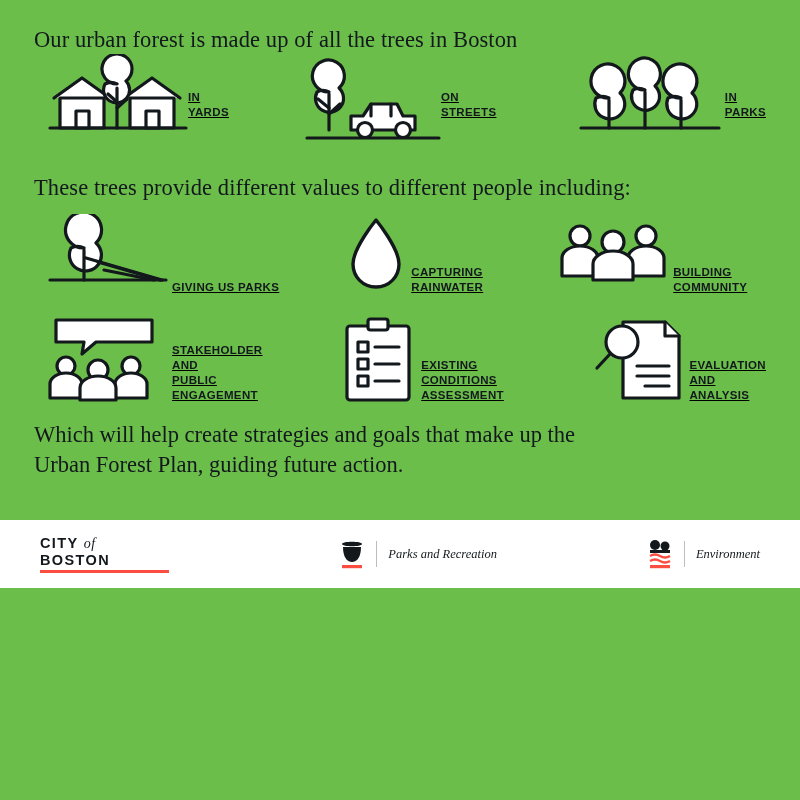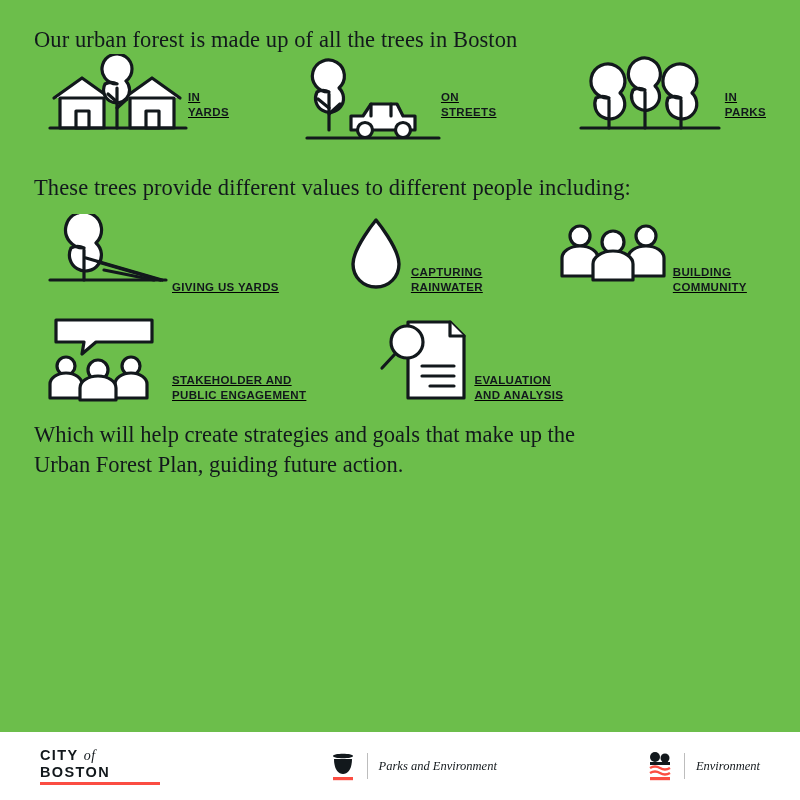--- a/index.html
+++ b/index.html
@@ -3,21 +3,21 @@
 <meta charset="utf-8">
 <style>
   * { box-sizing: border-box; margin: 0; padding: 0; }
   html, body {
     width: 800px; height: 800px;
     font-family: "Liberation Sans", sans-serif;
   }
   body { background: #6cbe4b; position: relative; overflow: hidden; }
 
   .infographic {
-    width: 800px; height: 800px;
+    width: 800px; height: 588px;
     background: #6cbe4b;
     display: flex;
     flex-direction: column;
     position: relative;
   }
 
   .content {
     flex: 1 1 auto;
     padding: 26px 34px 0 34px;
   }
@@ -244,21 +244,21 @@
               <g fill="none" stroke="#12181c" stroke-width="3.2" stroke-linejoin="round" stroke-linecap="round">
                 <path d="M42 34 a18 18 0 1 1 12 -5 a16 16 0 1 1 -25 5 a15 15 0 0 1 13 0 z" fill="#fff"></path>
                 <path d="M42 36 L42 66"></path>
                 <path d="M44 44 L120 66"></path>
                 <path d="M56 48 L118 66"></path>
                 <path d="M62 56 L112 66"></path>
                 <path d="M8 66 L124 66"></path>
               </g>
             </svg>
           </div>
-          <div class="caption">GIVING US YARDS</div>
+          <div class="caption">GIVING US PARKS</div>
         </div>
 
 
         <div class="item">
           <div class="icon-box">
             <svg width="70" height="80" viewBox="0 0 70 80">
               <path d="M35 6 C35 6 12 34 12 50 C12 63 22 73 35 73 C48 73 58 63 58 50 C58 34 35 6 35 6 Z" fill="#fff" stroke="#12181c" stroke-width="3.4" stroke-linejoin="round"></path>
             </svg>
           </div>
           <div class="caption">CAPTURING
@@ -300,20 +300,38 @@
                 <path d="M79 82 L79 68 a16 11 0 0 1 32 0 L111 82 Z"></path>
                 <circle cx="62" cy="54" r="10"></circle>
                 <path d="M44 84 L44 72 a18 12 0 0 1 36 0 L80 84 Z"></path>
               </g>
             </svg>
           </div>
           <div class="caption">STAKEHOLDER AND
 PUBLIC ENGAGEMENT</div>
         </div>
 
+        <div class="item">
+          <div class="icon-box">
+            <svg width="86" height="86" viewBox="0 0 86 86">
+              <g fill="#fff" stroke="#12181c" stroke-width="3.2" stroke-linejoin="round" stroke-linecap="round">
+                <rect x="12" y="10" width="62" height="74" rx="3"></rect>
+                <rect x="33" y="3" width="20" height="11" rx="2.5"></rect>
+                <rect x="23" y="26" width="10" height="10"></rect>
+                <path d="M40 31 L64 31"></path>
+                <rect x="23" y="43" width="10" height="10"></rect>
+                <path d="M40 48 L64 48"></path>
+                <rect x="23" y="60" width="10" height="10"></rect>
+                <path d="M40 65 L64 65"></path>
+              </g>
+            </svg>
+          </div>
+          <div class="caption">EXISTING CONDITIONS
+ASSESSMENT</div>
+        </div>
 
         <div class="item">
           <div class="icon-box">
             <svg width="96" height="86" viewBox="0 0 96 86">
               <g fill="#fff" stroke="#12181c" stroke-width="3.2" stroke-linejoin="round" stroke-linecap="round">
                 <path d="M30 6 L72 6 L86 20 L86 82 L30 82 Z"></path>
                 <path d="M72 6 L72 20 L86 20"></path>
                 <path d="M44 50 L76 50 M44 60 L76 60 M52 70 L76 70"></path>
                 <circle cx="29" cy="26" r="16"></circle>
                 <path d="M17 38 L4 52"></path>
@@ -345,21 +363,21 @@
 
       <div class="sp1"></div>
 
       <div class="dept">
         <svg class="dept-mark" viewBox="0 0 26 30">
           <path d="M3 5 C3 2 23 2 23 5 C23 8 3 8 3 5 Z" fill="#12181c"></path>
           <path d="M4 8 C4 18 8 23 13 23 C18 23 22 18 22 8 Z" fill="#12181c"></path>
           <rect x="3" y="26" width="20" height="3.2" fill="#fb4d42"></rect>
         </svg>
         <div class="dept-divider"></div>
-        <div class="dept-label">Parks and Environment</div>
+        <div class="dept-label">Parks and Recreation</div>
       </div>
 
       <div class="sp2"></div>
 
       <div class="dept">
         <svg class="dept-mark" viewBox="0 0 26 30">
           <circle cx="8" cy="6" r="5" fill="#12181c"></circle>
           <circle cx="18" cy="7" r="4.5" fill="#12181c"></circle>
           <rect x="3" y="11" width="20" height="3" fill="#12181c"></rect>
           <path d="M3 17 q5 -3 10 0 t10 0" stroke="#fb4d42" stroke-width="2.4" fill="none"></path>

